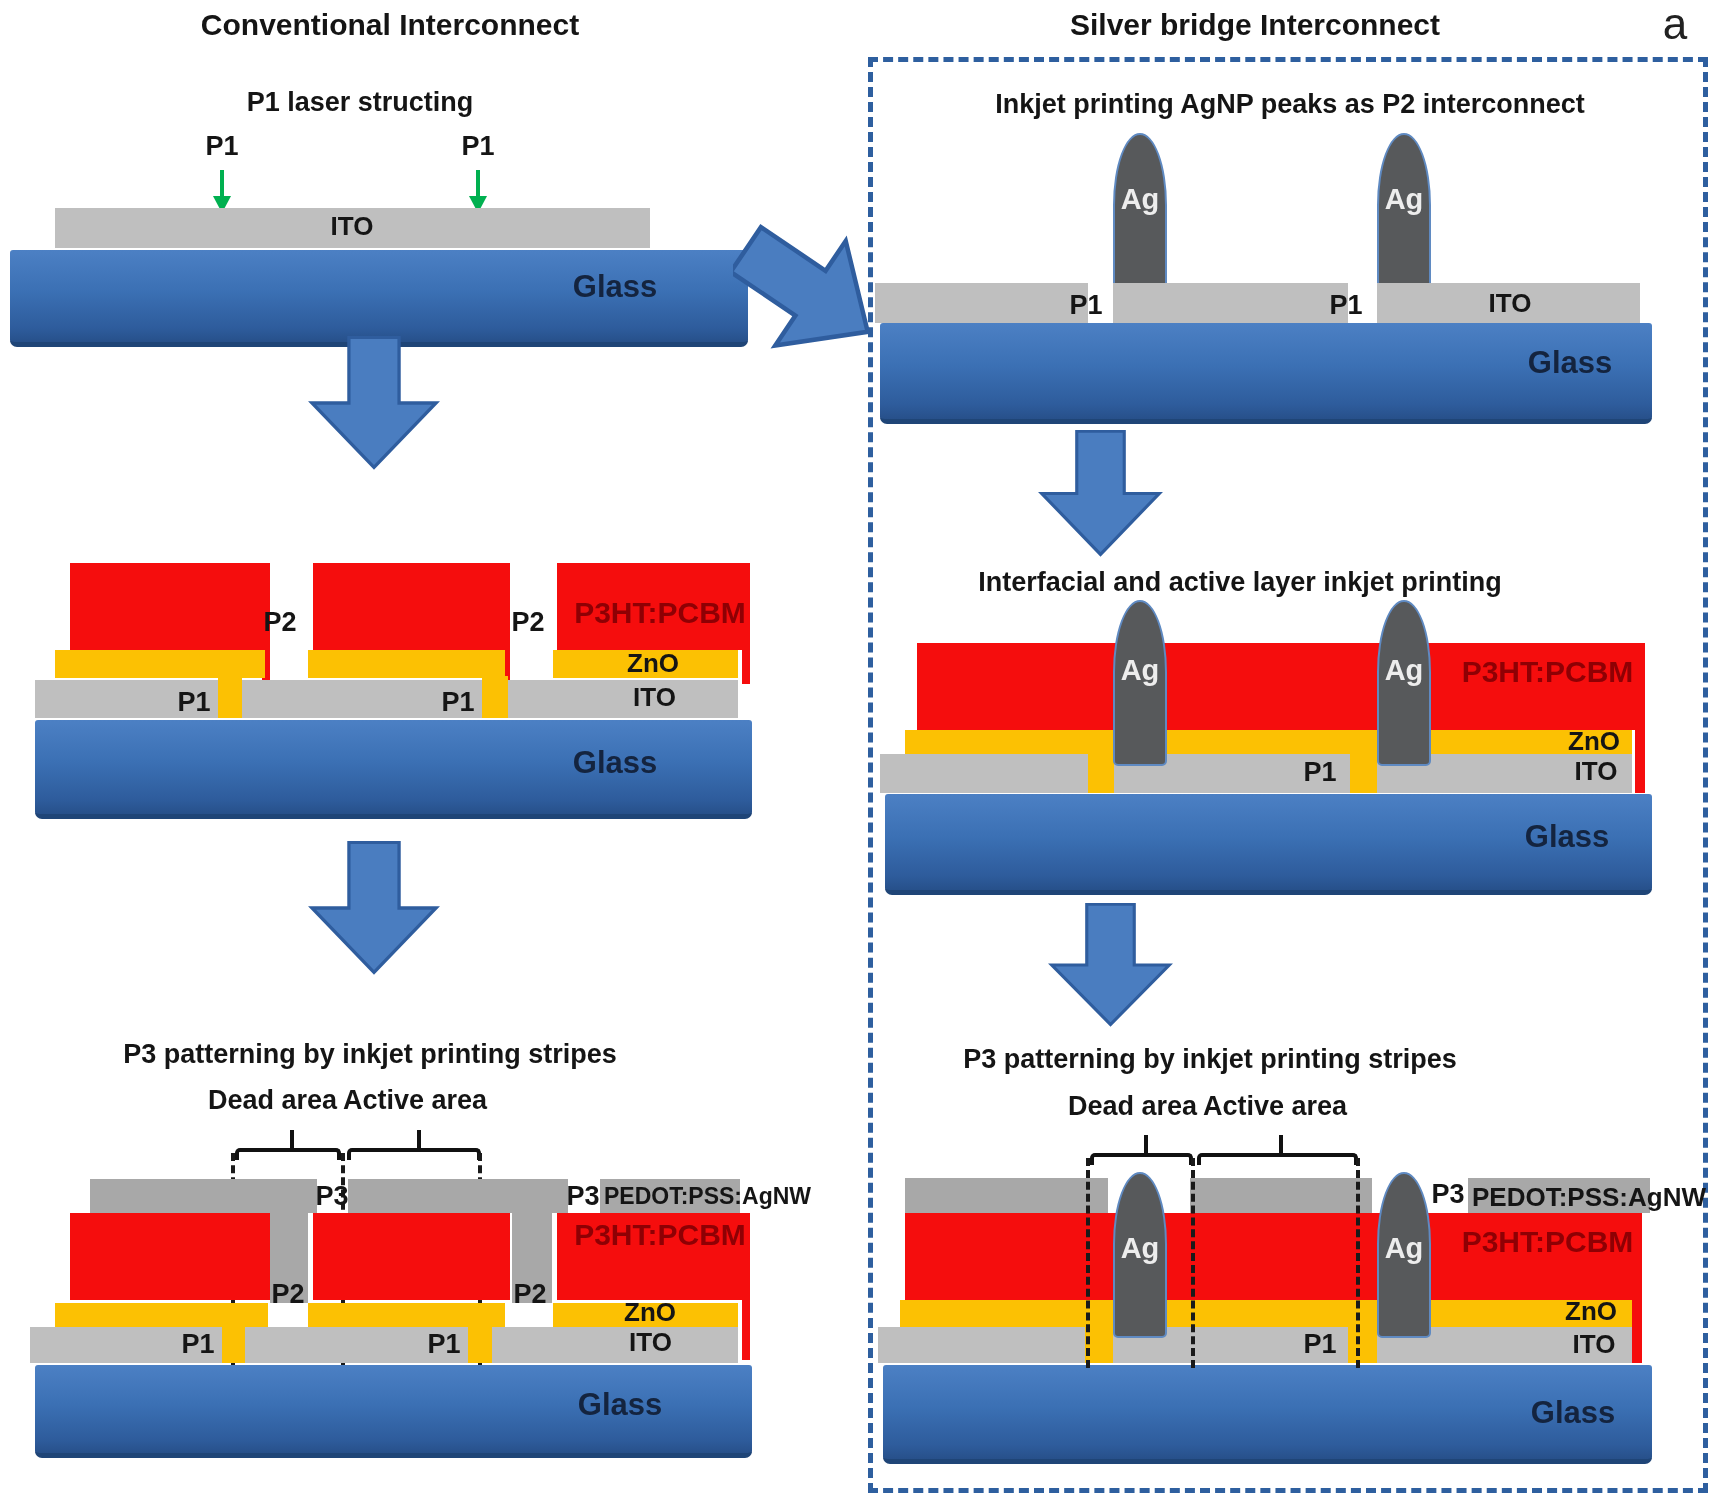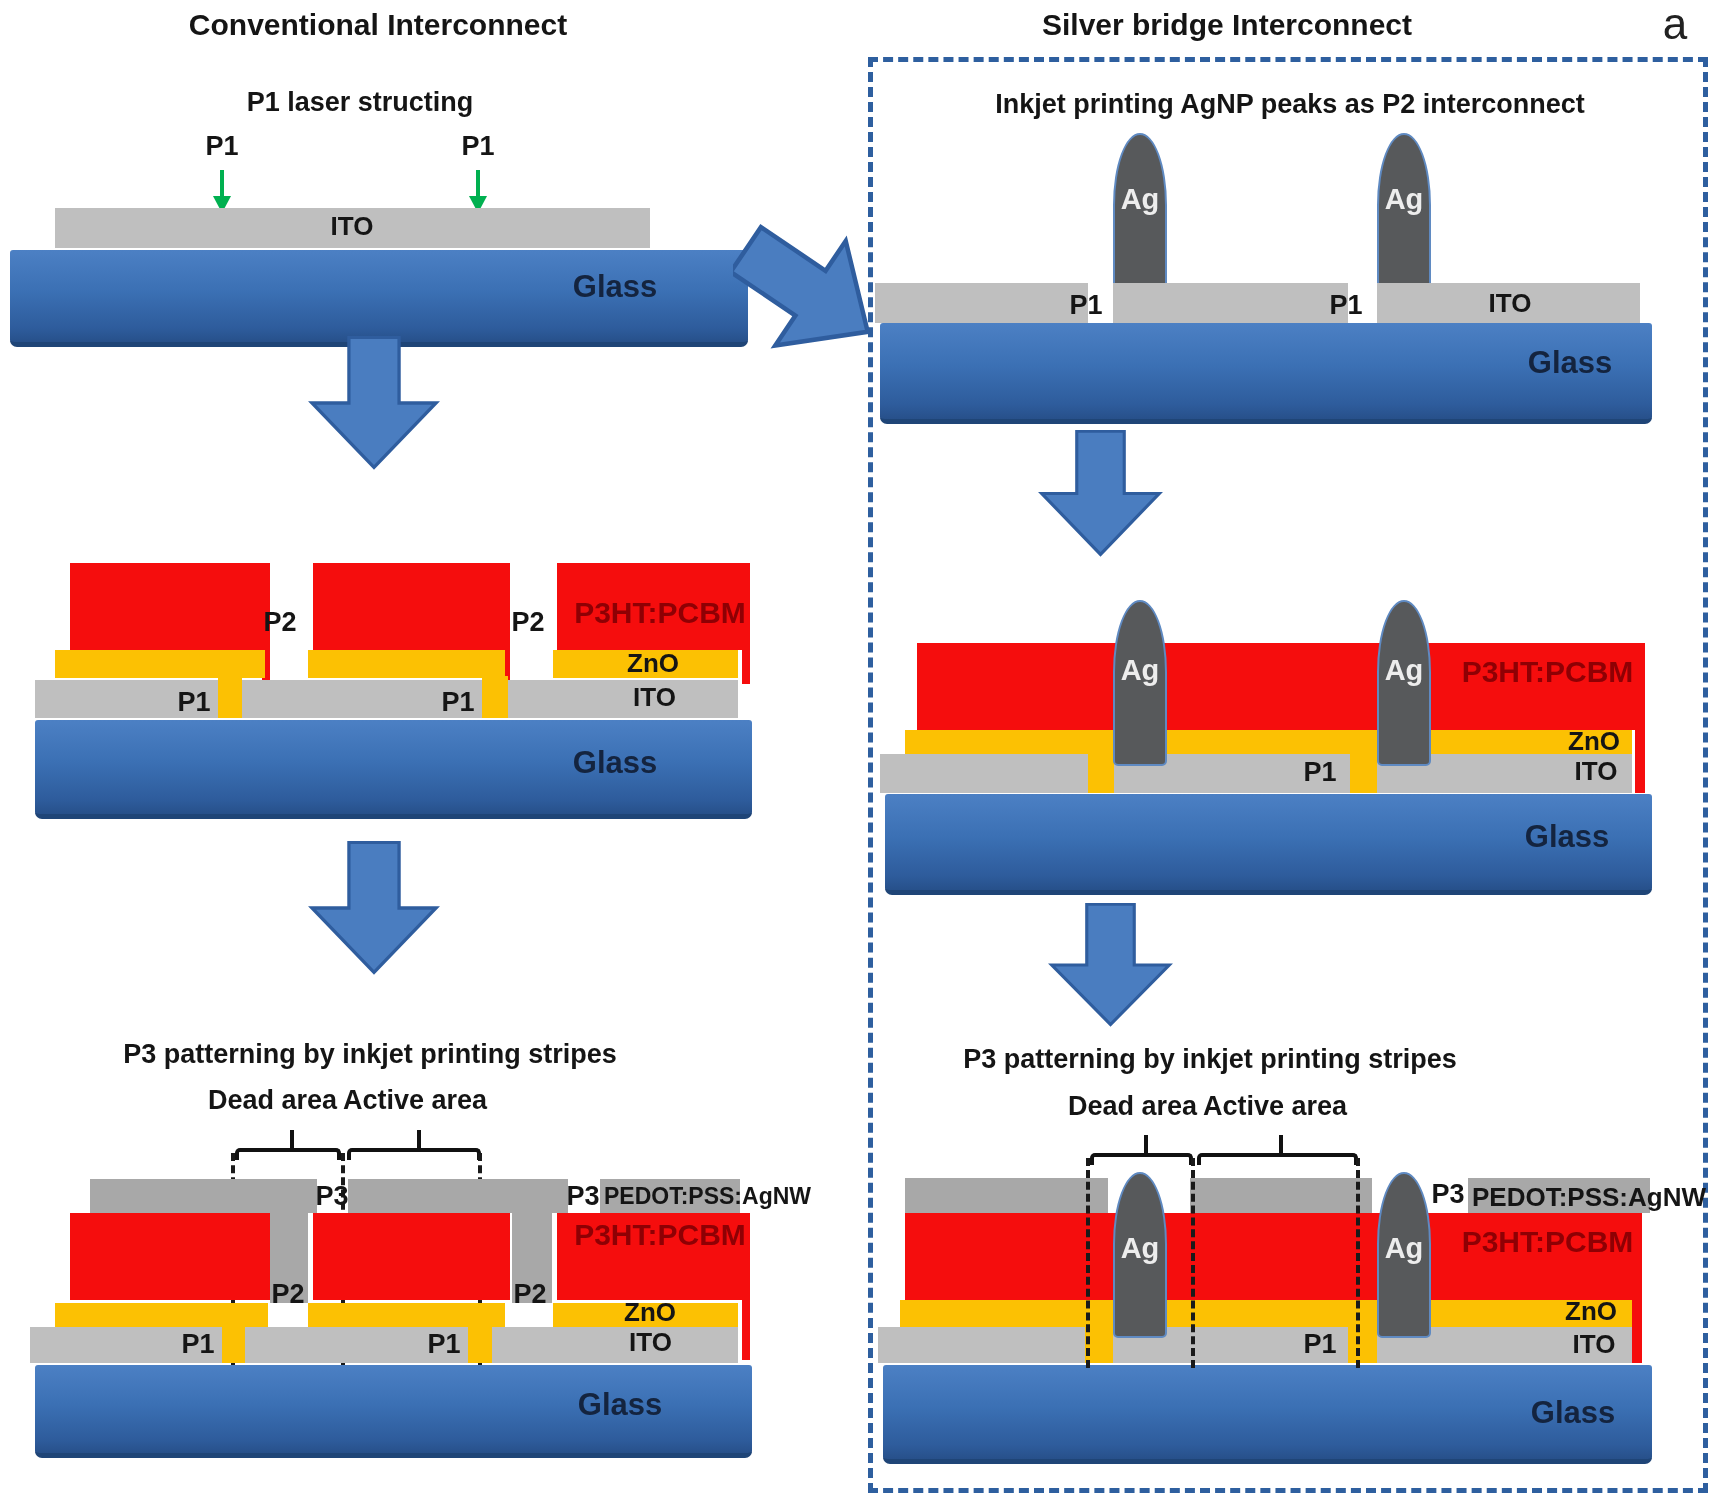--- a/index.html
+++ b/index.html
@@ -26,22 +26,22 @@
   .bracket{border:4px solid #111;border-bottom:none;height:12px;border-radius:5px 5px 0 0;box-sizing:border-box;}
   .tick{position:absolute;top:-22px;width:4px;height:22px;background:#111;}
   .dashedbox{border:5px dashed #2e5f9f;}
   .nowrap{white-space:nowrap;text-align:left;}
 </style>
 </head>
 <body>
 
 <div id="canvas">
 
-  <div class="lbl title" style="left:118px;top:8px;width:520px;">Conventional Interconnect</div>
-  <div class="lbl title" style="left:1012px;top:8px;width:430px;">Silver bridge Interconnect</div>
+  <div class="lbl title" style="left:130px;top:8px;width:520px;">Conventional Interconnect</div>
+  <div class="lbl title" style="left:1040px;top:8px;width:430px;">Silver bridge Interconnect</div>
   <div class="lbl" style="left:1645px;top:0px;width:60px;font-size:44px;font-weight:normal;color:#222;">a</div>
 
   <div class="abs dashedbox" style="left:868px;top:57px;width:830px;height:1426px;"></div>
 
   <div class="lbl caption" style="left:150px;top:88px;width:420px;">P1 laser structing</div>
   <div class="lbl plbl" style="left:196px;top:132px;width:52px;">P1</div>
   <div class="lbl plbl" style="left:452px;top:132px;width:52px;">P1</div>
 
   <svg class="abs" style="left:206px;top:168px;" width="32" height="46" viewBox="0 0 32 46">
     <line x1="16" y1="2" x2="16" y2="30" stroke="#00b050" stroke-width="4"></line>
@@ -164,20 +164,21 @@
   <div class="lbl plbl" style="left:1318px;top:291px;width:56px;">P1</div>
   <div class="lbl layerlbl" style="left:1462px;top:289px;width:96px;">ITO</div>
 
   <div class="abs glass" style="left:880px;top:323px;width:772px;height:96px;"></div>
   <div class="lbl glasslbl" style="left:1495px;top:346px;width:150px;">Glass</div>
 
   <svg class="abs" style="left:1038px;top:430px;" width="125" height="127" viewBox="0 0 100 100" preserveAspectRatio="none">
     <polygon points="31,1 69,1 69,50 97,50 50,98 3,50 31,50" fill="#4a7dc0" stroke="#2f5d9e" stroke-width="2.5"></polygon>
   </svg>
 
+  <div class="lbl caption" style="left:920px;top:568px;width:640px;">Interfacial and active layer inkjet printing</div>
 
   <div class="abs red" style="left:917px;top:643px;width:728px;height:87px;"></div>
   <div class="abs red" style="left:1635px;top:730px;width:10px;height:63px;"></div>
   <div class="lbl darkred" style="left:1445px;top:655px;width:205px;">P3HT:PCBM</div>
 
   <div class="abs zno" style="left:905px;top:730px;width:727px;height:24px;"></div>
   <div class="abs zno" style="left:1088px;top:730px;width:26px;height:63px;"></div>
   <div class="abs zno" style="left:1350px;top:730px;width:27px;height:63px;"></div>
   <div class="lbl layerlbl" style="left:1548px;top:727px;width:92px;">ZnO</div>
 

